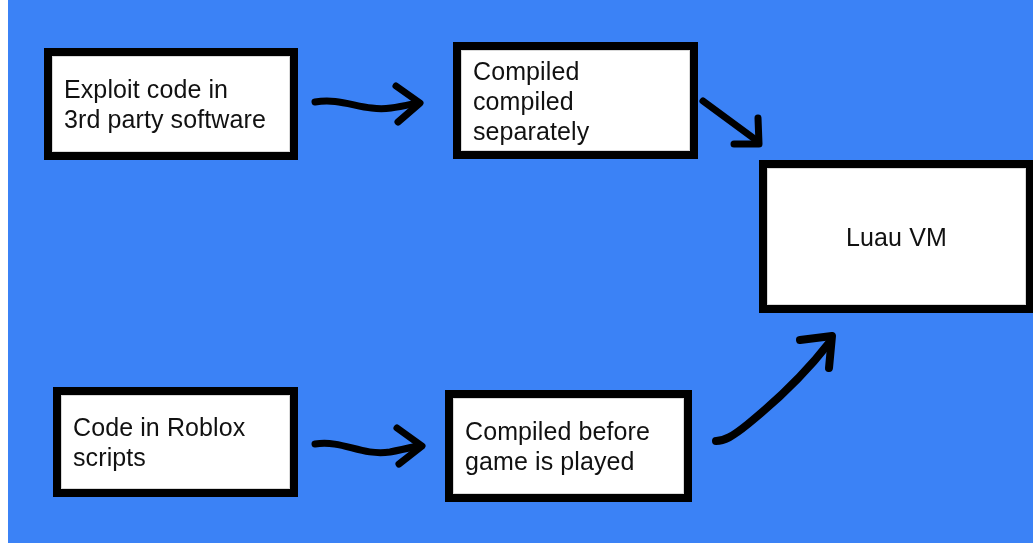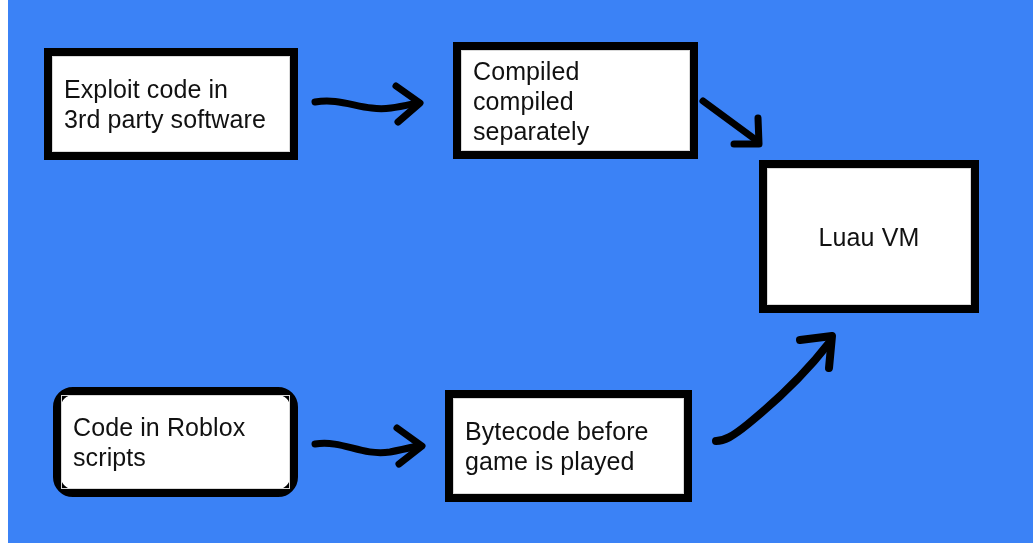--- a/index.html
+++ b/index.html
@@ -45,22 +45,22 @@
     text-align: left;
   }
   .node.center .label {
     text-align: center;
     padding: 0 10px;
   }
 
   
   #node-exploit      { left: 36px;  top: 48px;  width: 254px; height: 112px; }
   #node-bytecode     { left: 445px; top: 42px;  width: 245px; height: 117px; }
-  #node-luau         { left: 751px; top: 160px; width: 220px; height: 153px; }
-  #node-roblox       { left: 45px;  top: 387px; width: 245px; height: 110px; border-radius: 20px; }
+  #node-luau         { left: 751px; top: 160px; width: 275px; height: 153px; }
+  #node-roblox       { left: 45px;  top: 387px; width: 245px; height: 110px; }
   #node-compiled     { left: 437px; top: 390px; width: 247px; height: 112px; }
 
   .arrow-layer {
     position: absolute;
     left: 0; top: 0;
     width: 1033px;
     height: 543px;
     pointer-events: none;
   }
   .arrow-layer path {
@@ -120,18 +120,18 @@
 
   <div class="node" id="node-roblox">
     <div class="inner">
       <div class="label">Code in Roblox
 scripts</div>
     </div>
   </div>
 
   <div class="node" id="node-compiled">
     <div class="inner">
-      <div class="label">Bytecode before
+      <div class="label">Compiled before
 game is played</div>
     </div>
   </div>
 
 </div>
 
 </body></html>

